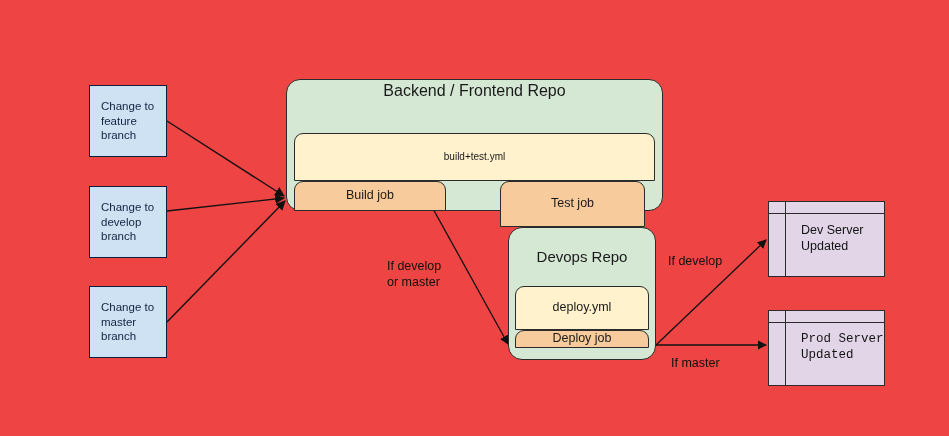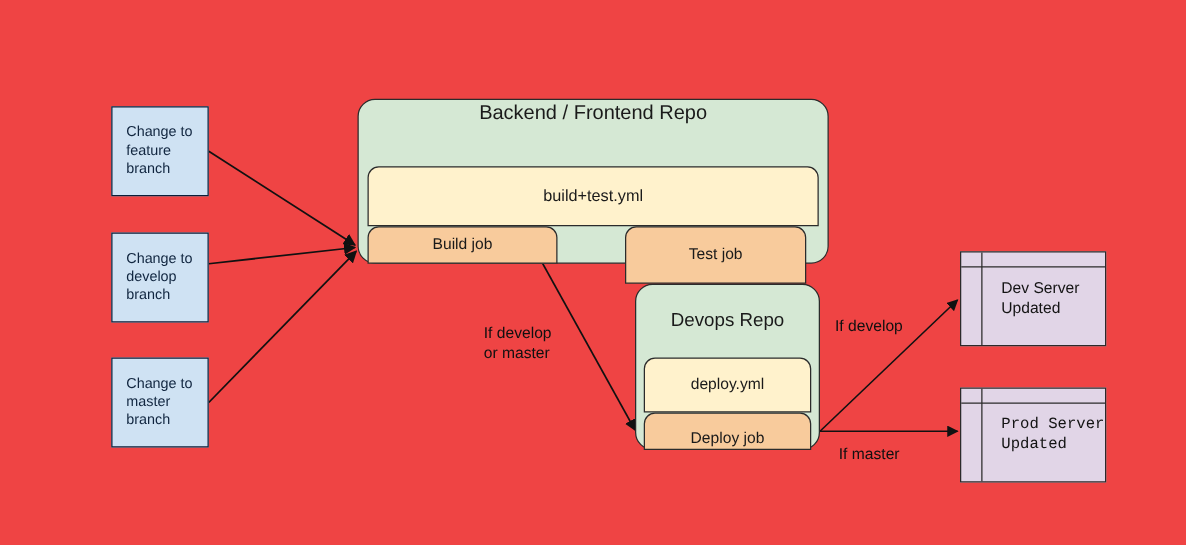--- a/index.html
+++ b/index.html
@@ -164,40 +164,40 @@
     <span class="lbl">Change to
 master
 branch</span>
   </div>
 
   <div class="node repo" style="left:286px; top:79px; width:377px; height:132px;">
     <div class="repo-title" style="top:1px; font-size:16px;">Backend / Frontend Repo</div>
   </div>
 
   <div class="node yml" style="left:294px; top:133px; width:361px; height:48px;">
-    <span style="font-size:13px;">build+test.yml</span>
+    <span style="font-size:10px;">build+test.yml</span>
   </div>
 
   <div class="node job" style="left:294px; top:181px; width:152px; height:30px;">
     <span>Build job</span>
   </div>
 
   <div class="node job" style="left:500px; top:181px; width:145px; height:46px;">
     <span>Test job</span>
   </div>
 
   <div class="node repo" style="left:508px; top:227px; width:148px; height:133px;">
     <div class="repo-title" style="top:20px; font-size:15px;">Devops Repo</div>
   </div>
 
   <div class="node yml" style="left:515px; top:286px; width:134px; height:44px;">
     <span style="font-size:12.5px;">deploy.yml</span>
   </div>
 
-  <div class="node job" style="left:515px; top:330px; width:134px; height:30px;align-items:flex-end;">
+  <div class="node job" style="left:515px; top:330px; width:134px; height:18px;align-items:flex-end;">
     <span>Deploy job</span>
   </div>
 
   <div class="node server" style="left:768px; top:201px; width:117px; height:76px;">
     <span class="bar-left"></span>
     <span class="bar-top"></span>
     <span class="lbl">Dev Server
 Updated</span>
   </div>
 

